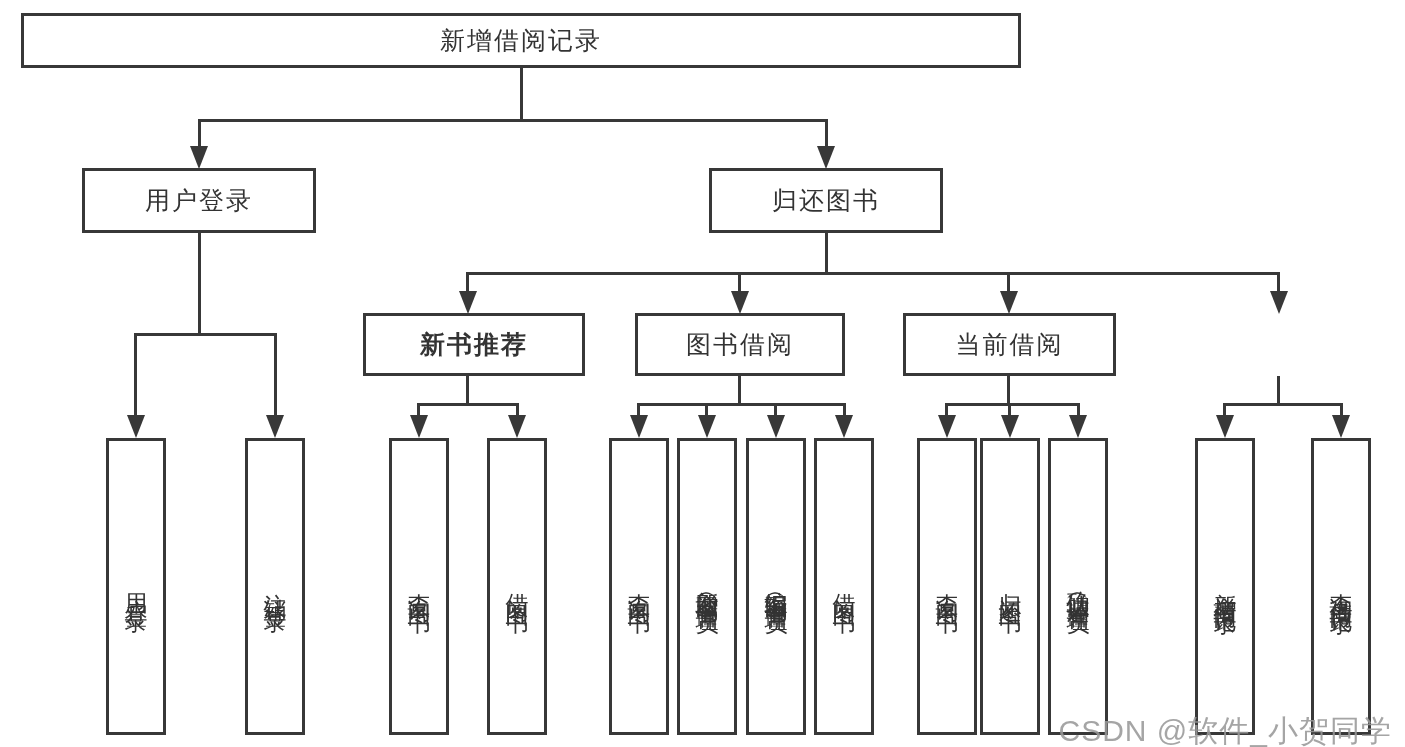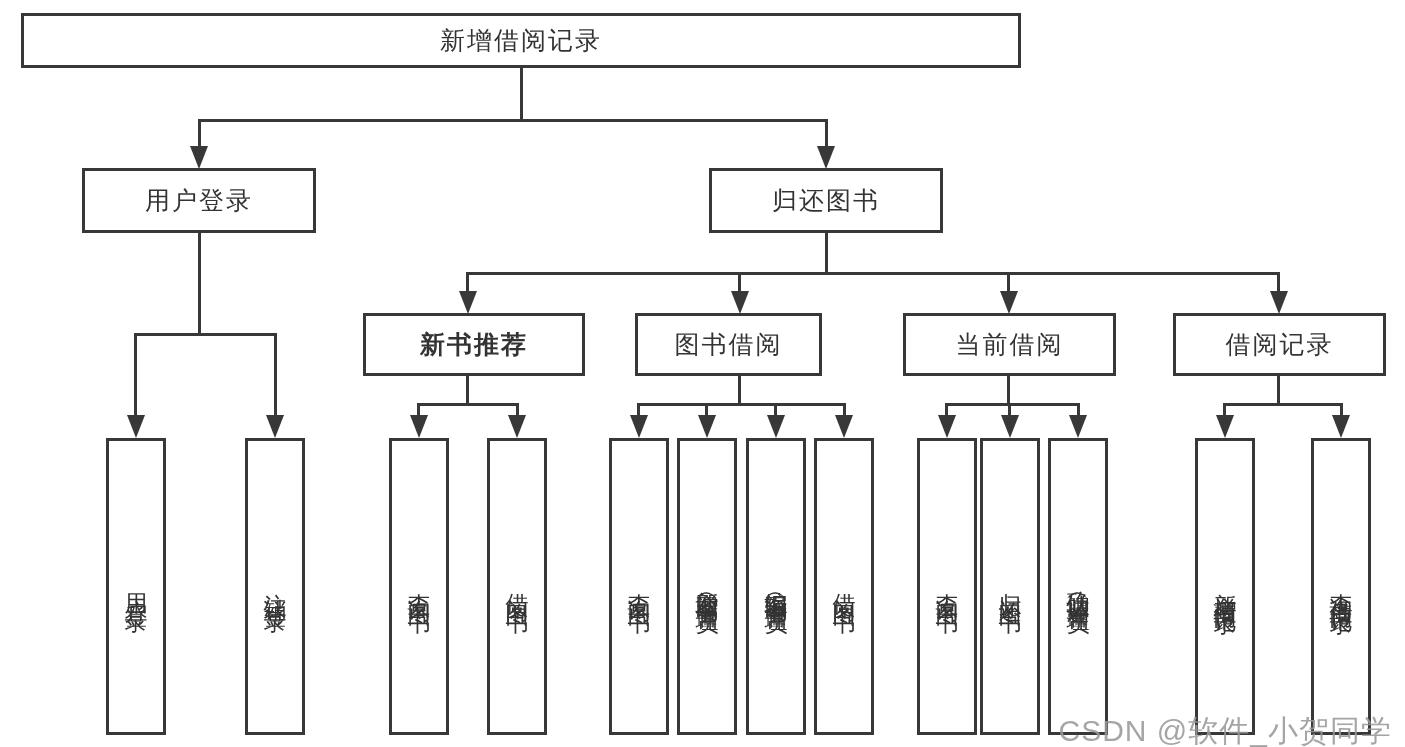--- a/index.html
+++ b/index.html
@@ -55,23 +55,22 @@
 <body>
 
 <div id="canvas">
 
   <div class="node" style="left:21px;top:13px;width:1000px;height:55px;">新增借阅记录</div>
 
   <div class="node" style="left:82px;top:168px;width:234px;height:65px;">用户登录</div>
   <div class="node" style="left:709px;top:168px;width:234px;height:65px;">归还图书</div>
 
   <div class="node" style="left:363px;top:313px;width:222px;height:63px;font-weight:bold;">新书推荐</div>
-  <div class="node" style="left:635px;top:313px;width:187px;height:63px;">图书借阅</div>
+  <div class="node" style="left:635px;top:313px;width:210px;height:63px;">图书借阅</div>
   <div class="node" style="left:903px;top:313px;width:213px;height:63px;text-align:right;">当前借阅</div>
-  <div class="node" style="left:1173px;top:313px;width:213px;height:63px;">借阅记录</div>
 
   <div class="node leaf" style="left:106px;top:438px;width:60px;height:297px;">用户登录</div>
   <div class="node leaf" style="left:245px;top:438px;width:60px;height:297px;">注销登录</div>
 
   <div class="node leaf" style="left:389px;top:438px;width:60px;height:297px;">查询图书</div>
   <div class="node leaf" style="left:487px;top:438px;width:60px;height:297px;">借阅图书</div>
 
   <div class="node leaf" style="left:609px;top:438px;width:60px;height:297px;">查询图书</div>
   <div class="node leaf" style="left:677px;top:438px;width:60px;height:297px;letter-spacing:3px;">新增图书（管理员）</div>
   <div class="node leaf" style="left:746px;top:438px;width:60px;height:297px;letter-spacing:3px;">编辑图书（管理员）</div>

